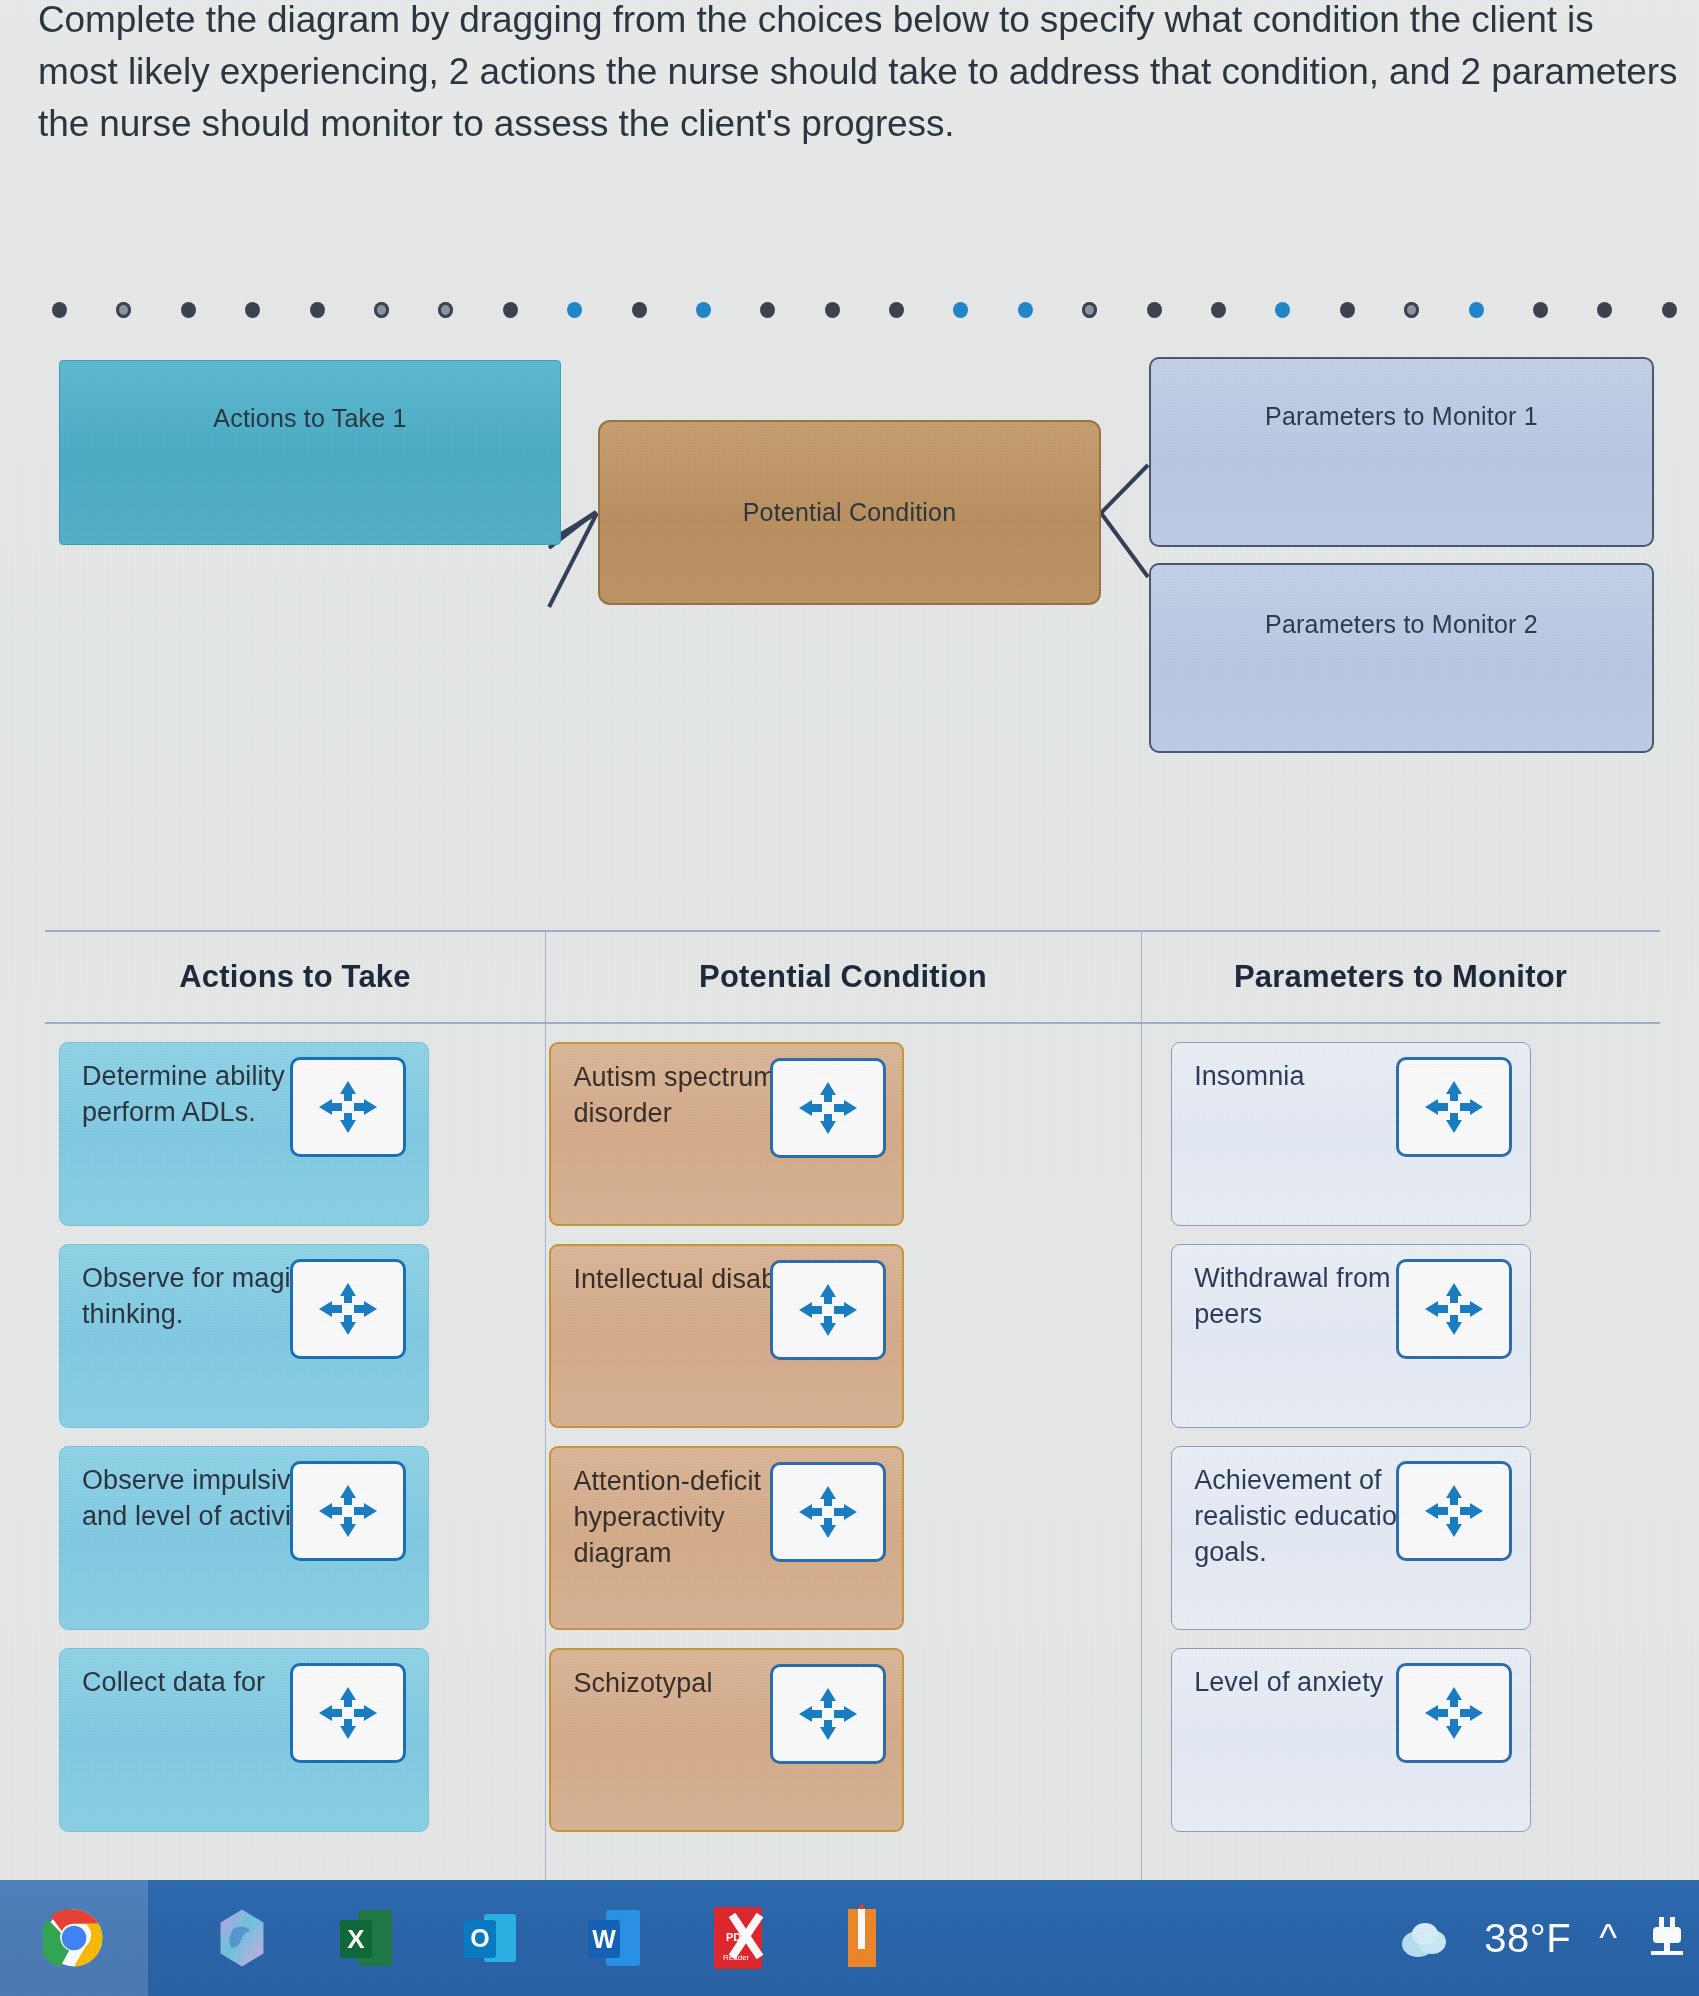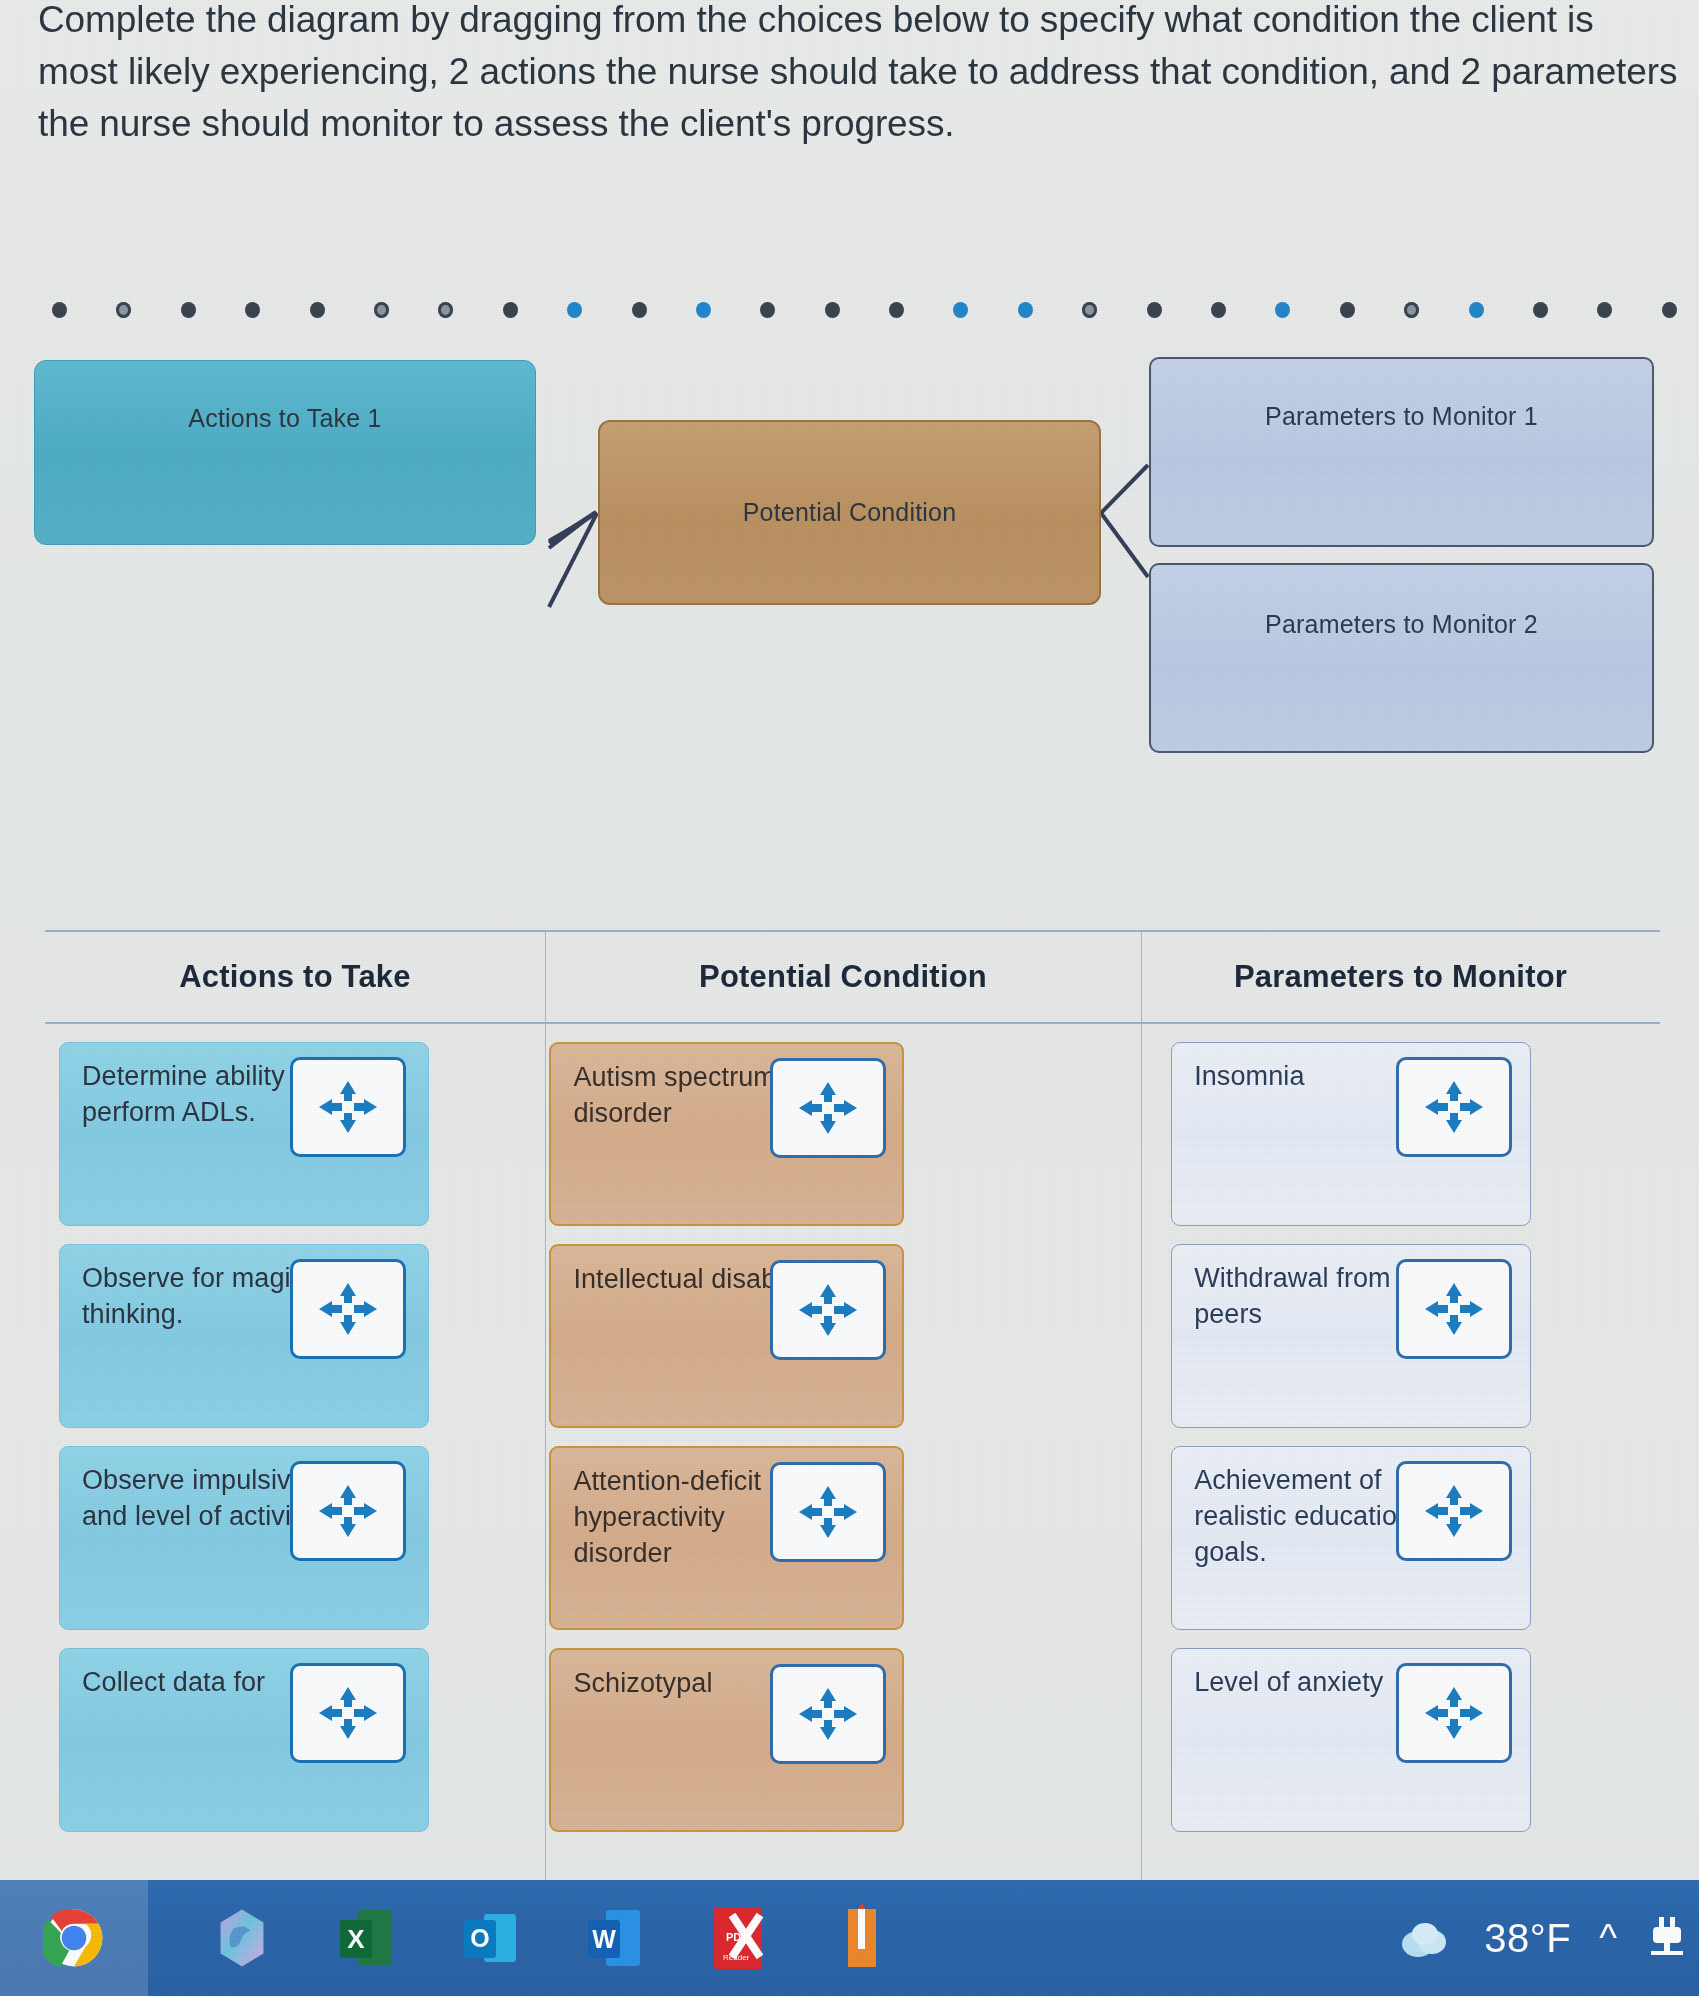--- a/index.html
+++ b/index.html
@@ -71,22 +71,22 @@
     justify-content: center;
     font-size: 25px;
     color: #2c3742;
     letter-spacing: .2px;
   }
   .node span { display: block; }
 
   .node-action {
     background: linear-gradient(180deg,#5fbcd2 0%,#4eafc8 50%,#54b3ca 100%);
     border: 1px solid #3f9fba;
-    border-radius: 12px;
-    width: 502px; left: 34px;
+    border-radius: 4px;
+    width: 502px; left: 59px;
   }
   .node-action.a1 { top: 15px;  height: 185px; align-items: flex-start; padding-top: 43px; }
   .node-action.a2 { top: 215px; height: 190px; align-items: flex-start; padding-top: 48px; }
 
   .node-condition {
     background: linear-gradient(180deg,#c9a173 0%,#bd9261 55%,#c09667 100%);
     border: 2px solid #9d7442;
     border-radius: 12px;
     width: 503px; left: 598px; top: 75px; height: 185px;
     align-items: center;
@@ -386,21 +386,21 @@
       <path d="M33 56 L41 43 L25 43 Z" fill="#1a7fc4"></path>
       <path d="M4 30 L17 22 L17 38 Z" fill="#1a7fc4"></path>
       <path d="M62 30 L49 22 L49 38 Z" fill="#1a7fc4"></path>
       <rect x="29" y="17" width="8" height="26" fill="#1a7fc4"></rect>
       <rect x="17" y="26" width="32" height="8" fill="#1a7fc4"></rect>
       <rect x="27" y="24" width="12" height="12" fill="#ffffff"></rect>
     </svg>
             </div>
           </div>
           <div class="card">
-            <div class="card-text">Attention-deficit hyperactivity disorder</div>
+            <div class="card-text">Attention-deficit hyperactivity diagram</div>
             <div class="handle">
               <svg width="66" height="60" viewBox="0 0 66 60">
       <path d="M33 4 L41 17 L25 17 Z" fill="#1a7fc4"></path>
       <path d="M33 56 L41 43 L25 43 Z" fill="#1a7fc4"></path>
       <path d="M4 30 L17 22 L17 38 Z" fill="#1a7fc4"></path>
       <path d="M62 30 L49 22 L49 38 Z" fill="#1a7fc4"></path>
       <rect x="29" y="17" width="8" height="26" fill="#1a7fc4"></rect>
       <rect x="17" y="26" width="32" height="8" fill="#1a7fc4"></rect>
       <rect x="27" y="24" width="12" height="12" fill="#ffffff"></rect>
     </svg>

